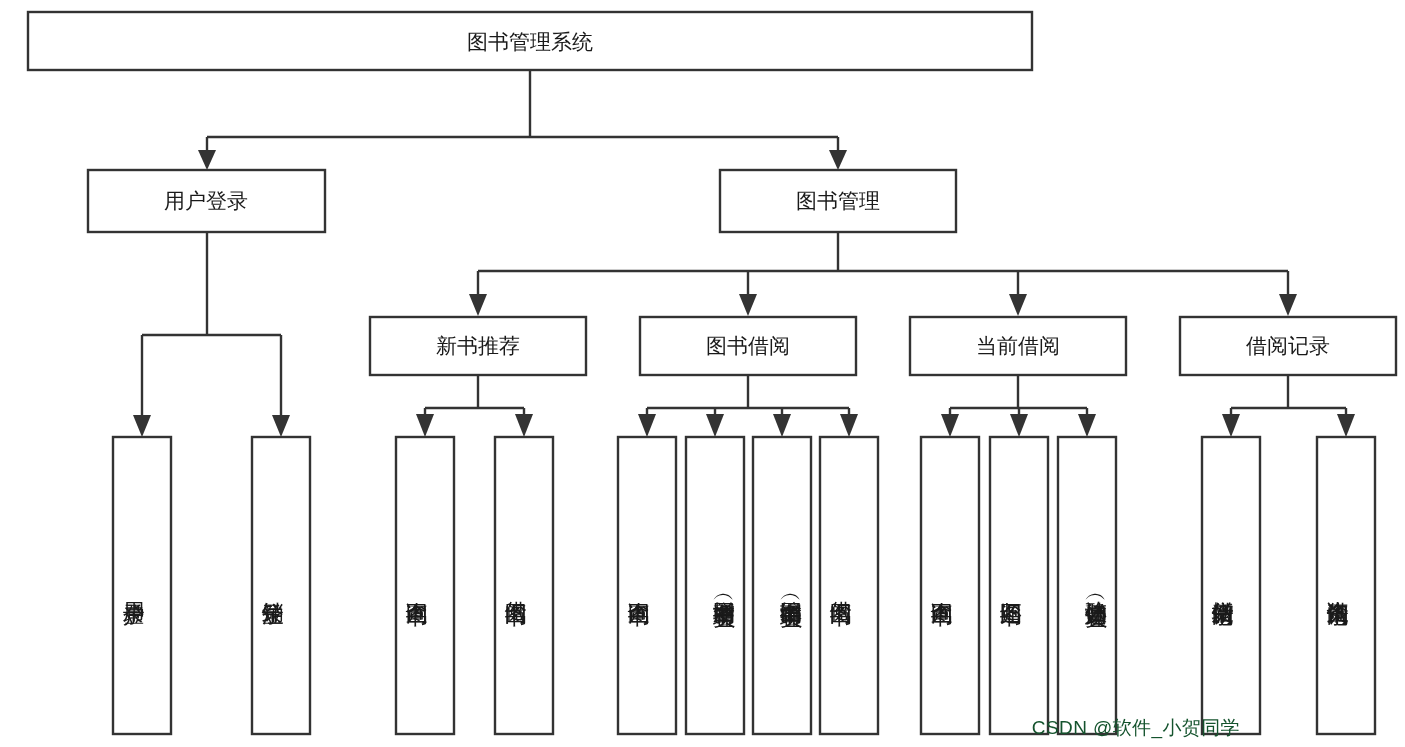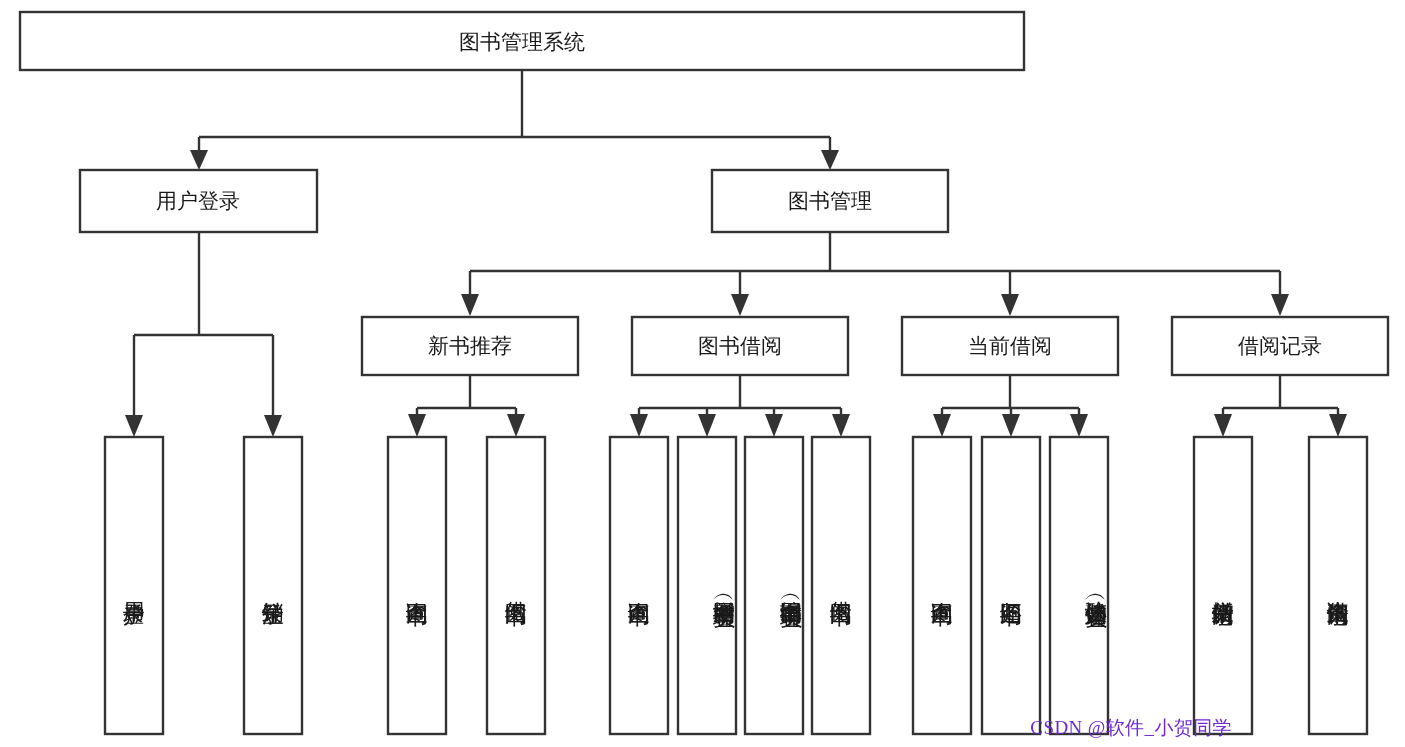--- a/index.html
+++ b/index.html
@@ -13,20 +13,21 @@
     font-family: "Liberation Sans", "DejaVu Sans", sans-serif;
     overflow: hidden;
     position: relative;
   }
   #diagram-root {
     position: absolute;
     left: 0;
     top: 0;
     width: 1240px;
     height: 747px;
+    padding-left: 8px;
   }
   svg.diagram-canvas {
     display: block;
     width: 1405px;
     height: 747px;
   }
   .node-box {
     fill: #ffffff;
     stroke: #333333;
     stroke-width: 2.4;
@@ -66,23 +67,23 @@
     pointer-events: none;
   }
   .vlabel.centered {
     align-items: center;
     padding-top: 0;
   }
   .watermark {
     position: absolute;
     right: 8px;
     bottom: 6px;
-    font-family: Liberation Serif, serif;
+    font-family: Liberation Sans, sans-serif;
     font-size: 19px;
-    color: #6d28d9;
+    color: #14532d;
     white-space: nowrap;
     letter-spacing: 0.4px;
   }
 </style>
 </head>
 <body>
 
 <div id="diagram-root">
 
   <svg class="diagram-canvas" viewBox="0 0 1405 747" xmlns="http://www.w3.org/2000/svg">

